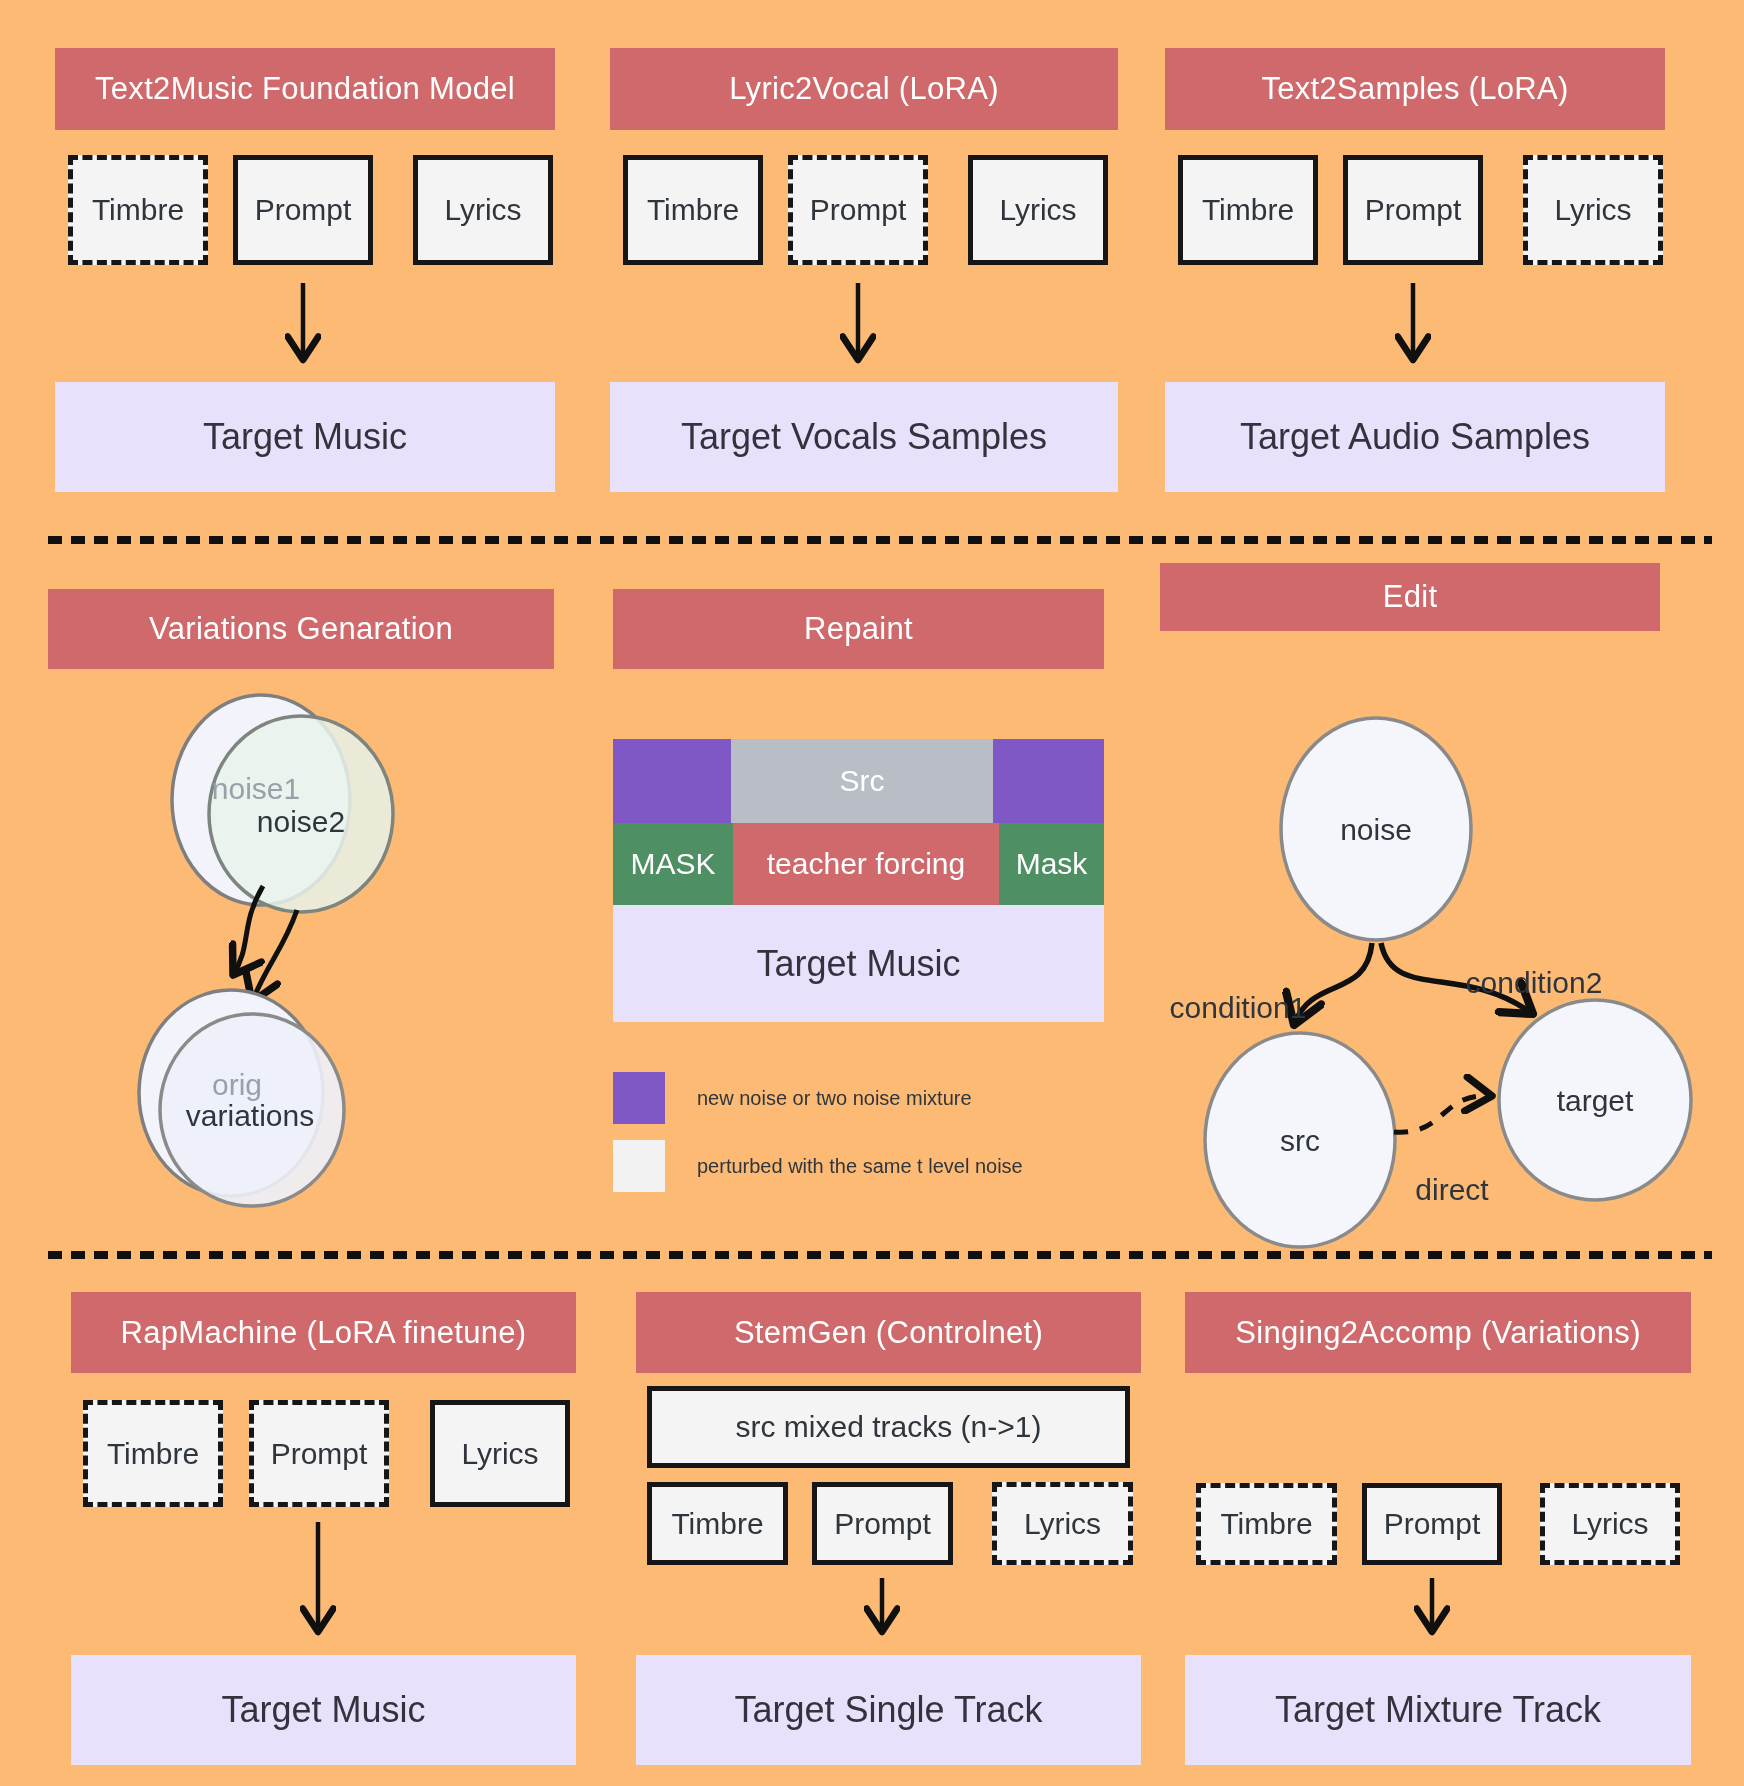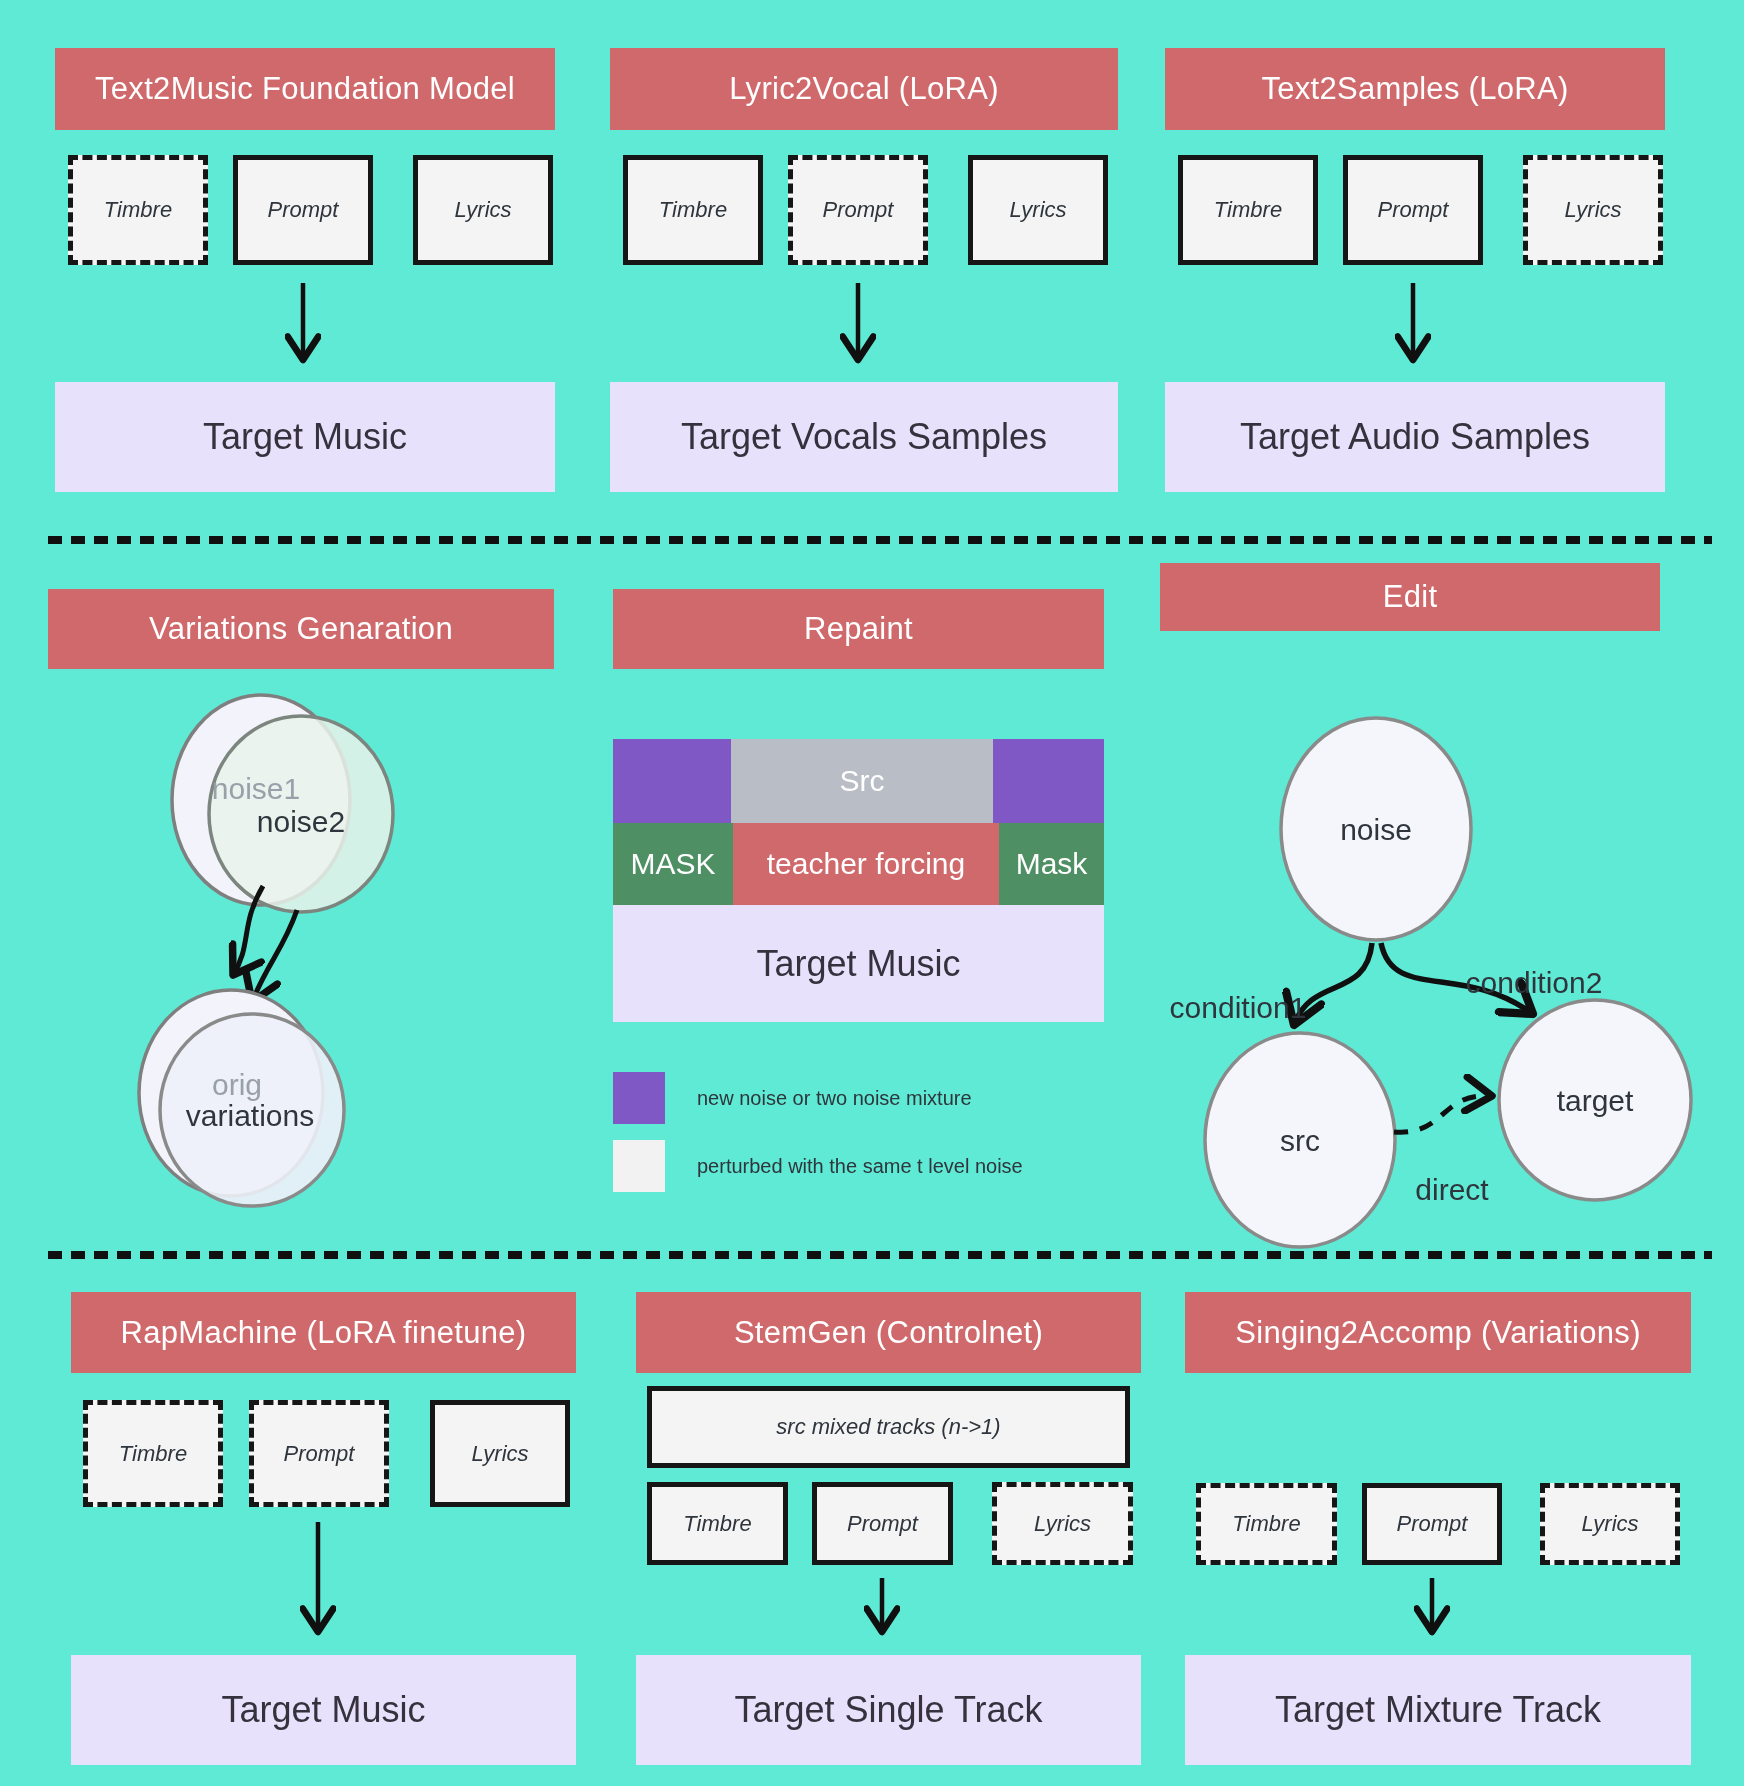--- a/index.html
+++ b/index.html
@@ -1,25 +1,25 @@
 <!DOCTYPE html>
 <html><head>
 <meta charset="utf-8">
 <style>
   :root{
     --red:#d0696b; --lav:#e8e1fb; --purple:#7f58c6; --green:#4e9064;
     --srcgray:#b9bdc6; --boxfill:#f4f4f4; --ink:#2f353c; --bord:#161616;
   }
   *{margin:0;padding:0;box-sizing:border-box;}
   body{background:#ffffff;font-family:"Liberation Sans",sans-serif;}
-  #canvas{position:relative;width:1744px;height:1786px;background:#5eead4;overflow:hidden;}
+  #canvas{position:relative;width:1744px;height:1786px;background:#fdba74;overflow:hidden;}
   .hdr{position:absolute;background:var(--red);color:#fff;font-size:31px;
        display:flex;align-items:center;justify-content:center;letter-spacing:.3px;}
   .box{position:absolute;background:var(--boxfill);border:5px solid var(--bord);
-       color:var(--ink);font-size:22px;display:flex;align-items:center;justify-content:center;font-style:italic;}
+       color:var(--ink);font-size:30px;display:flex;align-items:center;justify-content:center;}
   .box.dashed{border-style:dashed;}
   .target{position:absolute;background:var(--lav);color:#35313d;font-size:36px;
        display:flex;align-items:center;justify-content:center;}
   .divider{position:absolute;left:48px;width:1664px;height:8px;
        background:repeating-linear-gradient(90deg,#101010 0 14px,transparent 14px 23px);}
   .seg{position:absolute;display:flex;align-items:center;justify-content:center;
        font-size:30px;color:#fff;}
   .legend-sq{position:absolute;width:52px;height:52px;}
   .legend-label{position:absolute;height:52px;display:flex;align-items:center;
        font-size:20px;color:var(--ink);}

